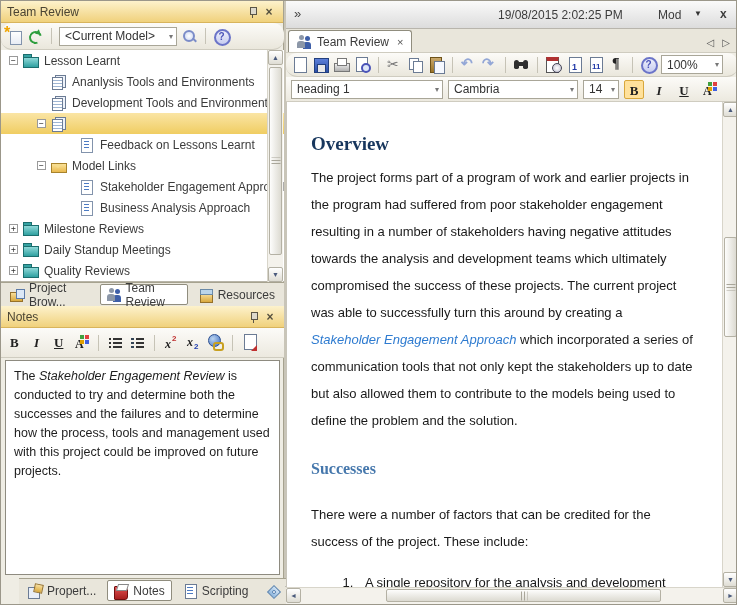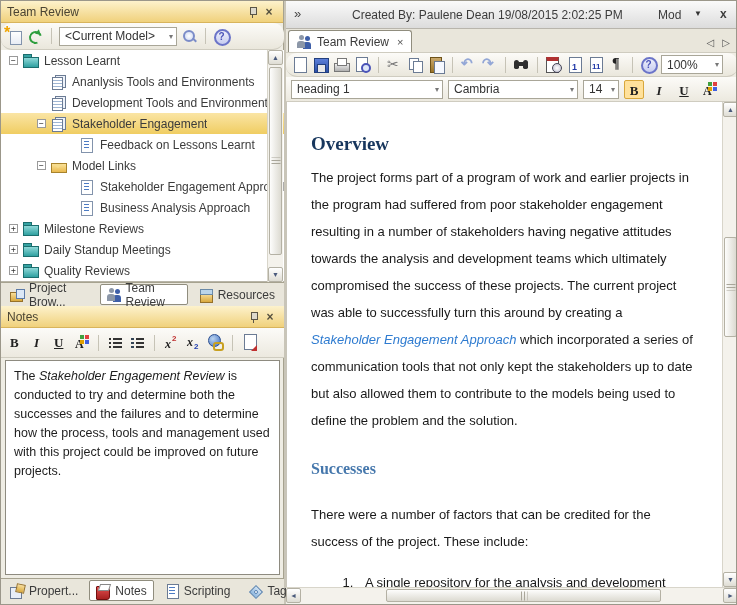--- a/index.html
+++ b/index.html
@@ -214,21 +214,20 @@
             <span class="tlabel">Ananlysis Tools and Environments</span>
           </div>
           <div class="trow" style="padding-left: 36px;">
             <span class="exp hid">−</span>
             <span class="ticon ti-topic"></span>
             <span class="tlabel">Development Tools and Environments</span>
           </div>
           <div class="trow sel" style="padding-left: 36px;">
             <span class="exp">−</span>
             <span class="ticon ti-topic"></span>
-            <span class="tlabel">Stakeholder Engagement</span>
           </div>
           <div class="trow" style="padding-left: 64px;">
             <span class="exp hid">−</span>
             <span class="ticon ti-doc"></span>
             <span class="tlabel">Feedback on Lessons Learnt</span>
           </div>
           <div class="trow" style="padding-left: 36px;">
             <span class="exp">−</span>
             <span class="ticon ti-mail"></span>
             <span class="tlabel">Model Links</span>
@@ -305,21 +304,21 @@
         <span class="ic ic-subscript"></span>
         <span class="ic ic-hyperlink"></span>
         <span class="tsep"></span>
         <span class="ic ic-insert-document"></span>
       </div>
 
     <div class="notes-text">
       <span>The </span><i>Stakeholder Engagement Review</i><span> is conducted to try and determine both the successes and the failures and to determine how the process, tools and management used with this project could be improved on future projects.</span>
     </div>
 
-    <div class="tabstrip" style="left:0;top:577px;width:283px;height:27px">
+    <div class="tabstrip" style="left:18px;top:577px;width:283px;height:27px">
       <div class="tab">
         <span class="tico tab-properties"></span>
         <span>Propert...</span>
       </div>
       <div class="tab active">
         <span class="tico tab-notes"></span>
         <span>Notes</span>
       </div>
       <div class="tab">
         <span class="tico tab-scripting"></span>
@@ -329,21 +328,20 @@
         <span class="tico tab-tagged"></span>
         <span>Tagged...</span>
       </div>
     </div>
   </div>
 
   <div class="right">
 
     <div class="doc-header">
       <span class="chev">»</span>
-      <span class="hcreated">Created By: Paulene Dean</span>
       <span class="hdate">19/08/2015 2:02:25 PM</span>
       <span class="hmod">Mod</span>
       <span class="hdrop">▼</span>
       <span class="hclose">x</span>
     </div>
 
     <div class="rtabs">
       <div class="rtab">
         <span class="tico ppl"></span>
         <span>Team Review</span>

